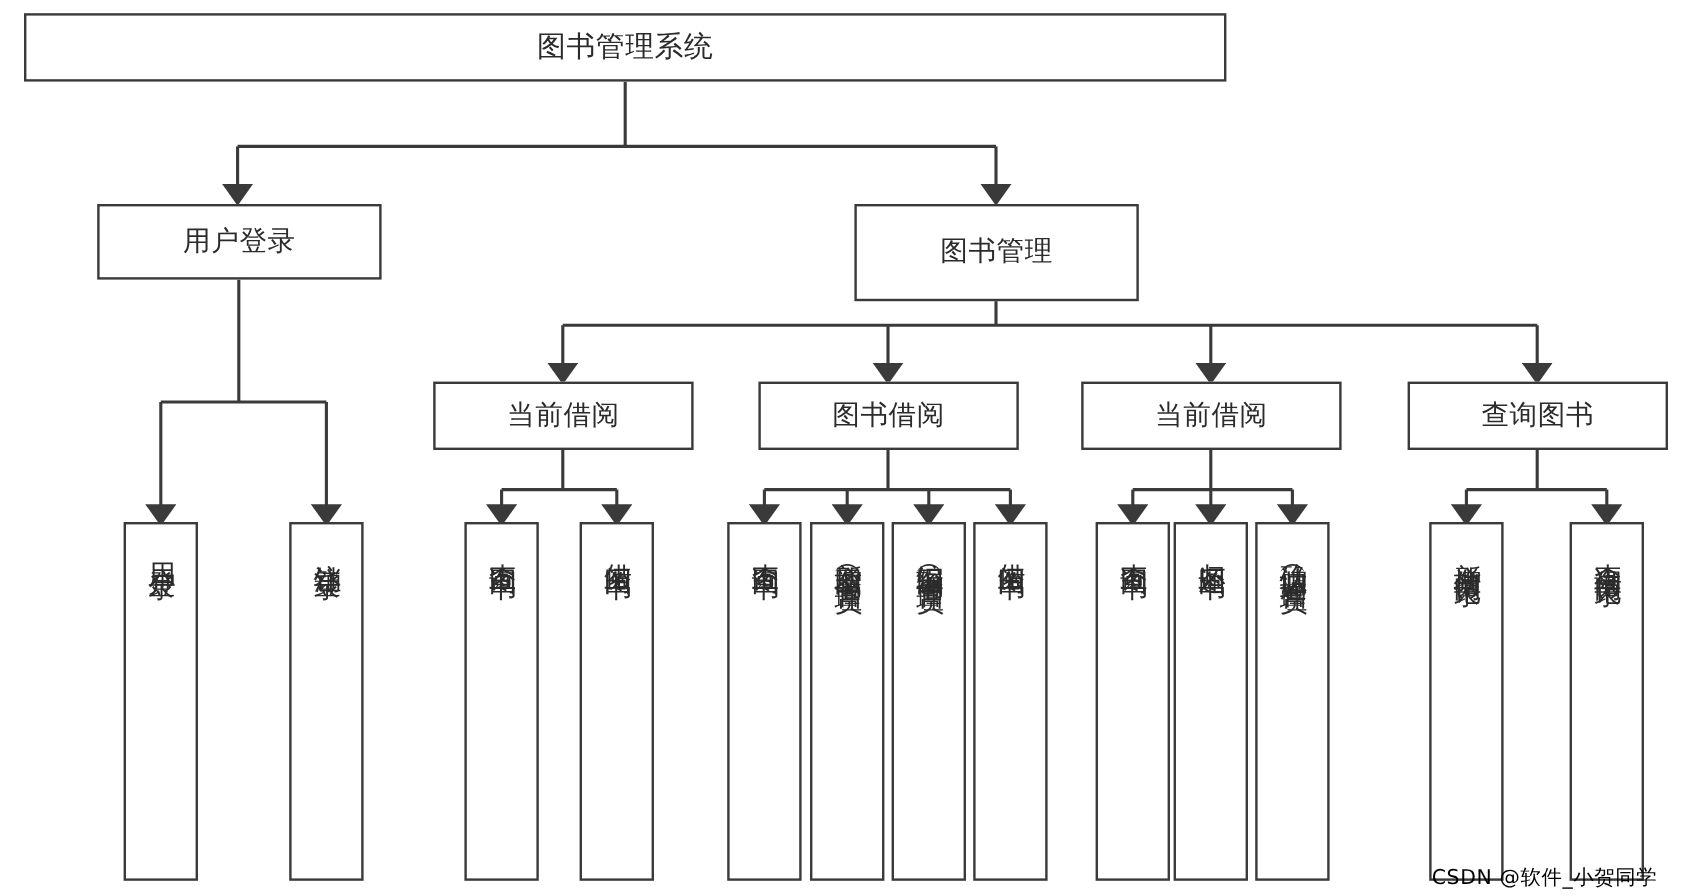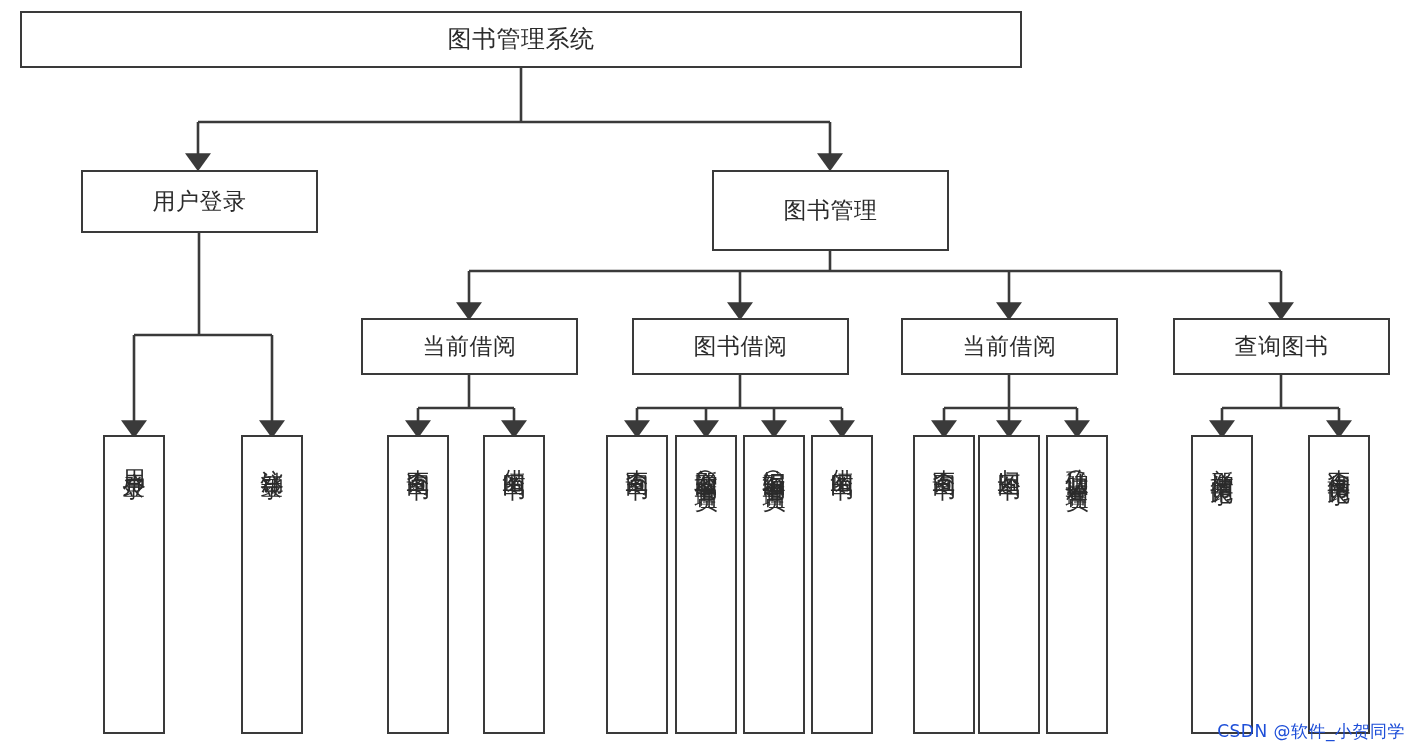--- a/index.html
+++ b/index.html
@@ -58,24 +58,24 @@
   .node.vert .label {
     writing-mode: vertical-rl;
     text-orientation: upright;
     font-size: 23px;
     letter-spacing: 3px;
     line-height: 1;
     white-space: nowrap;
   }
   .watermark {
     position: absolute;
-    right: 0;
+    right: 24px;
     bottom: 4px;
     font-size: 17px;
-    color: #1d4ed8;
+    color: #000000;
     letter-spacing: 0.5px;
     white-space: nowrap;
   }
 </style>
 </head>
 <body>
 
 <div id="diagram-root">
 
   <svg class="connectors" viewBox="0 0 1405 747" xmlns="http://www.w3.org/2000/svg">

